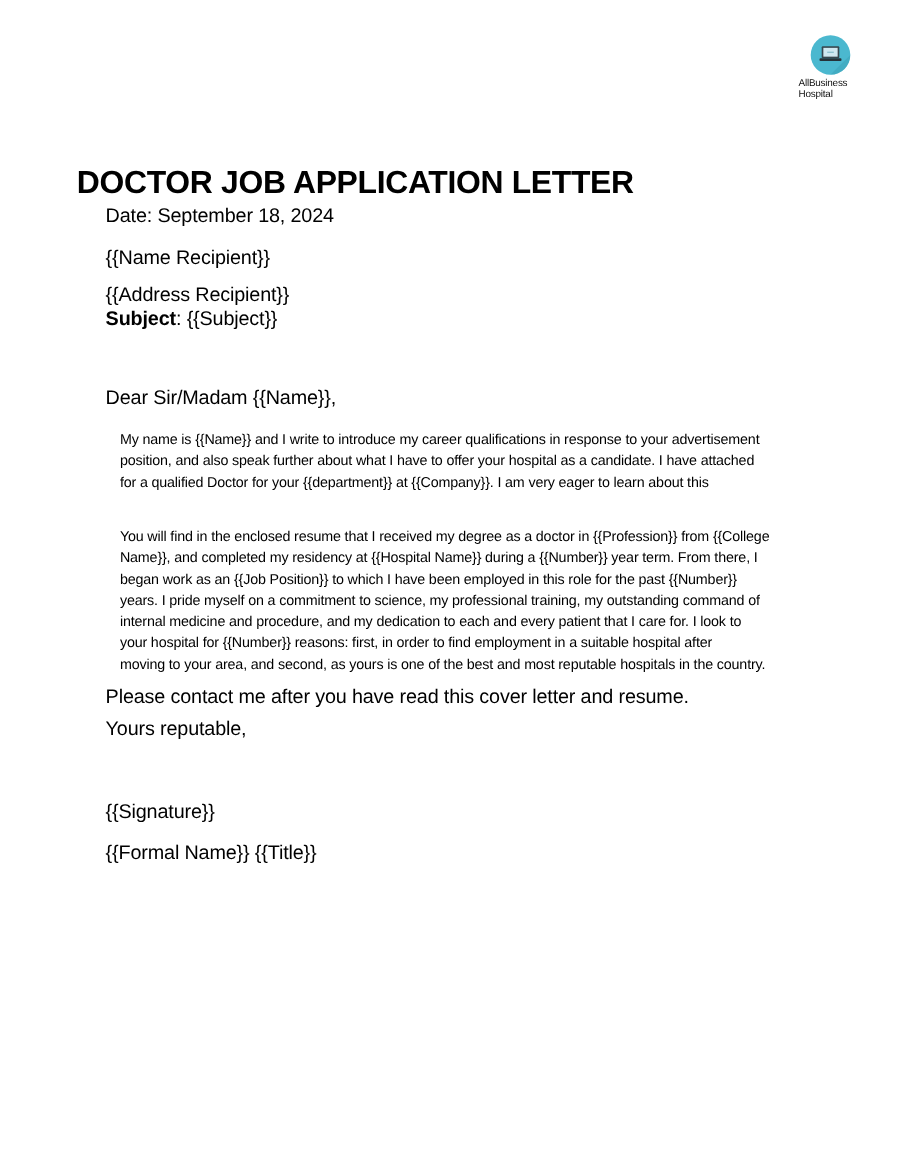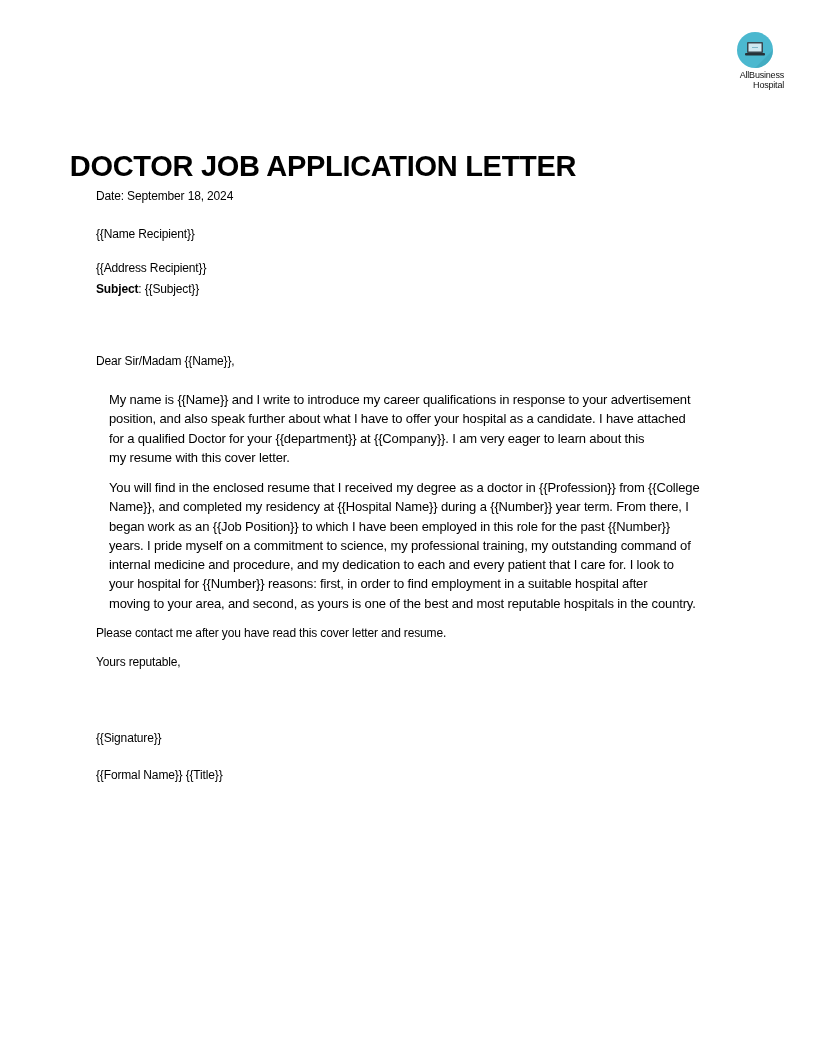--- a/index.html
+++ b/index.html
@@ -1,25 +1,25 @@
 <!DOCTYPE html>
 <html><head>
   <meta charset="utf-8">
   <style>
     html, body { margin: 0; padding: 0; background: #ffffff; }
     body { width: 816px; height: 1056px; position: relative; overflow: hidden;
            font-family: "Liberation Sans", sans-serif; color: #000; }
-    .logo { position: absolute; left: 726px; top: 32px; width: 58px; text-align: right; }
+    .logo { position: absolute; left: 726px; top: 32px; width: 58px; text-align: left; }
     .logo-circle { width: 36px; height: 36px; border-radius: 50%; background: #4bb8cf;
                    margin: 0 auto; position: relative; overflow: hidden; }
     .logo-circle svg { position: absolute; left: 0; top: 0; }
     .logo-text { font-size: 9px; line-height: 10px; margin-top: 2px; color: #111; letter-spacing: -0.2px; }
     .title { position: absolute; left: 0; top: 114px; width: 646px; text-align: center;
              font-size: 29px; font-weight: bold; letter-spacing: -0.3px; margin-top: 36px; }
-    .line { position: absolute; left: 96px; font-size: 12px; line-height: 19px; white-space: nowrap; letter-spacing: -0.15px; }
+    .line { position: absolute; left: 96px; font-size: 18px; line-height: 19px; white-space: nowrap; letter-spacing: -0.15px; }
     .para { position: absolute; left: 109px; width: 626px; font-size: 13px; line-height: 19.3px; letter-spacing: -0.15px; }
     .para span.l { display: block; white-space: nowrap; }
     b { font-weight: bold; }
   </style>
 </head>
 <body>
 
 <div class="logo">
   <div class="logo-circle">
     <svg width="36" height="36" viewBox="0 0 36 36">
@@ -44,21 +44,20 @@
 <div class="line" style="top:280px">
   <b>Subject</b><span>: {{Subject}}</span>
 </div>
 
 <div class="line" style="top:352px">Dear Sir/Madam {{Name}},</div>
 
 <div class="para" style="top:390px">
   <span class="l">My name is {{Name}} and I write to introduce my career qualifications in response to your advertisement</span>
   <span class="l">position, and also speak further about what I have to offer your hospital as a candidate. I have attached</span>
   <span class="l">for a qualified Doctor for your {{department}} at {{Company}}. I am very eager to learn about this</span>
-  <span class="l">my resume with this cover letter.</span>
 </div>
 
 <div class="para" style="top:478px">
   <span class="l">You will find in the enclosed resume that I received my degree as a doctor in {{Profession}} from {{College</span>
   <span class="l">Name}}, and completed my residency at {{Hospital Name}} during a {{Number}}  year term. From there, I</span>
   <span class="l">began work as an {{Job Position}} to which I have been employed in this role for the past {{Number}}</span>
   <span class="l">years. I pride myself on a commitment to science, my professional training, my outstanding command of</span>
   <span class="l">internal medicine and procedure, and my dedication to each and every patient that I care for. I look to</span>
   <span class="l">your hospital for {{Number}} reasons: first, in order to find employment in a suitable hospital after</span>
   <span class="l">moving to your area, and second, as yours is one of the best and most reputable hospitals in the country.</span>

